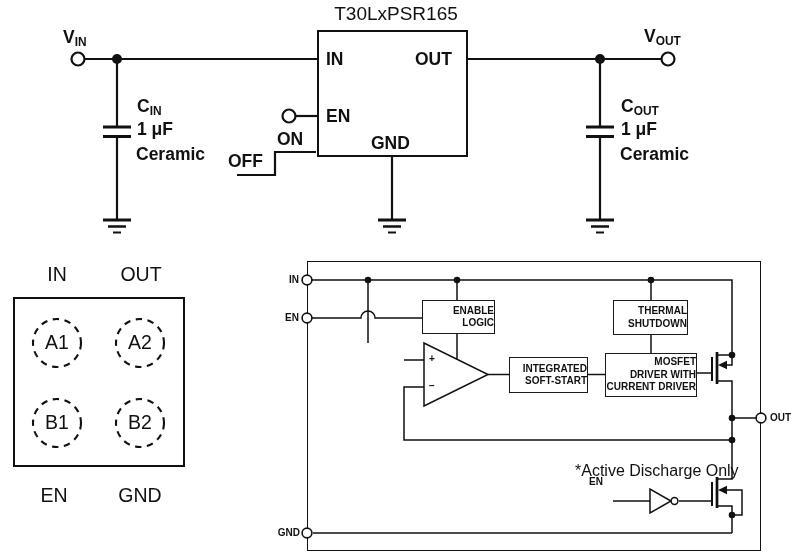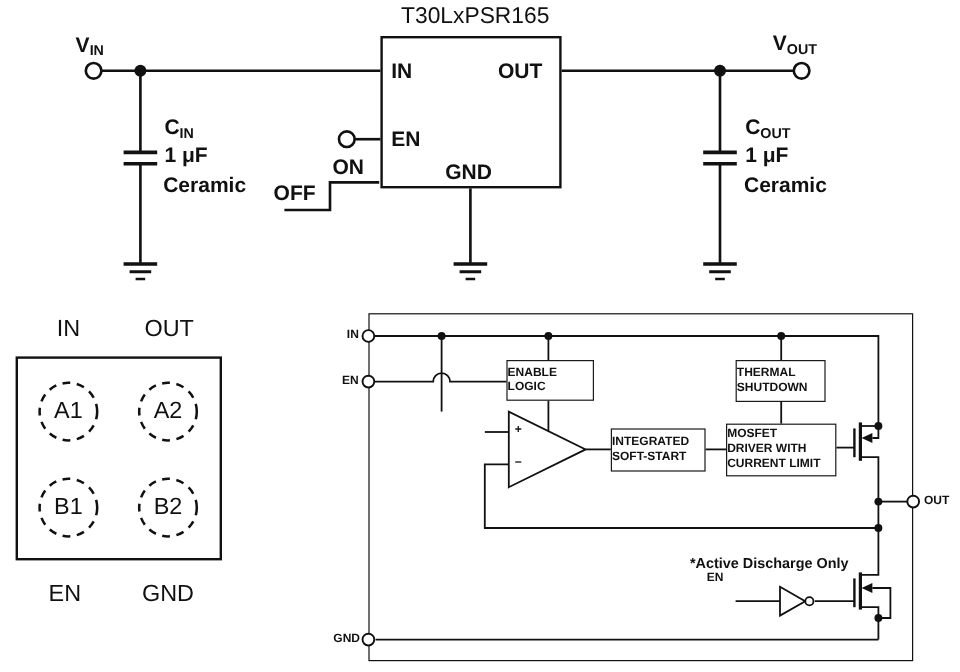--- a/index.html
+++ b/index.html
@@ -1,20 +1,20 @@
 <!DOCTYPE html>
 <html><head>
 <meta charset="utf-8">
 <style>
   html,body{margin:0;padding:0;background:#fff}
   #stage{position:relative;width:800px;height:560px;background:#fff;overflow:hidden;
          font-family:"Liberation Sans",sans-serif;color:#111}
   .box{position:absolute;box-sizing:border-box;background:#fff;border:2.4px solid #111}
   .blk{position:absolute;box-sizing:border-box;background:#fff;border:1.4px solid #1a1a1a;
-       display:flex;flex-direction:column;align-items:flex-start;justify-content:center;
+       display:flex;flex-direction:column;align-items:flex-end;justify-content:center;
        text-align:center;font-size:10px;font-weight:600;line-height:1.25;z-index:1}
   svg.art{position:absolute;left:0;top:0;z-index:2;pointer-events:none}
   .lbl{position:absolute;white-space:nowrap;z-index:3}
   .b17{font-size:17.5px;font-weight:bold}
   .b19{font-size:19px;font-weight:normal}
   .p20{font-size:19.5px;font-weight:normal}
   .s10{font-size:10px;font-weight:600}
   .c{transform:translateX(-50%)}
   .r{transform:translateX(-100%)}
   sub{font-size:0.68em;vertical-align:-0.24em}
@@ -36,21 +36,21 @@
     <span>THERMAL</span>
     <span>SHUTDOWN</span>
   </div>
   <div class="blk" style="left:509px;top:357px;width:79px;height:36px">
     <span>INTEGRATED</span>
     <span>SOFT-START</span>
   </div>
   <div class="blk" style="left:605px;top:353px;width:92px;height:44px">
     <span>MOSFET</span>
     <span>DRIVER WITH</span>
-    <span>CURRENT LIMIT</span>
+    <span>CURRENT DRIVER</span>
   </div>
 
   <svg class="art" width="800" height="560" viewBox="0 0 800 560">
 
     <g stroke="#111" stroke-width="2.2" fill="none">
       <path d="M85,59 H317"></path>
       <path d="M468,59 H661"></path>
       <path d="M117,59 V126"></path>
       <path d="M117,137 V219"></path>
       <path d="M600,59 V126"></path>
@@ -176,16 +176,16 @@
   <div class="lbl p20 c" style="left:140px;top:484px">GND</div>
 
   <div class="lbl s10 r" style="left:299px;top:274px">IN</div>
   <div class="lbl s10 r" style="left:299px;top:312px">EN</div>
   <div class="lbl s10 r" style="left:300px;top:527px">GND</div>
   <div class="lbl s10" style="left:770px;top:412px">OUT</div>
 
   <div class="lbl" style="left:429px;top:353px;font-size:10px;font-weight:bold">+</div>
   <div class="lbl" style="left:429px;top:380px;font-size:10px;font-weight:bold">−</div>
 
-  <div class="lbl" style="left:575px;top:462px;font-size:12px;font-weight:700">*Active Discharge Only</div>
+  <div class="lbl" style="left:575px;top:462px;font-size:16px;font-weight:400">*Active Discharge Only</div>
   <div class="lbl s10" style="left:589px;top:476px">EN</div>
 
 </div>
 
 </body></html>

